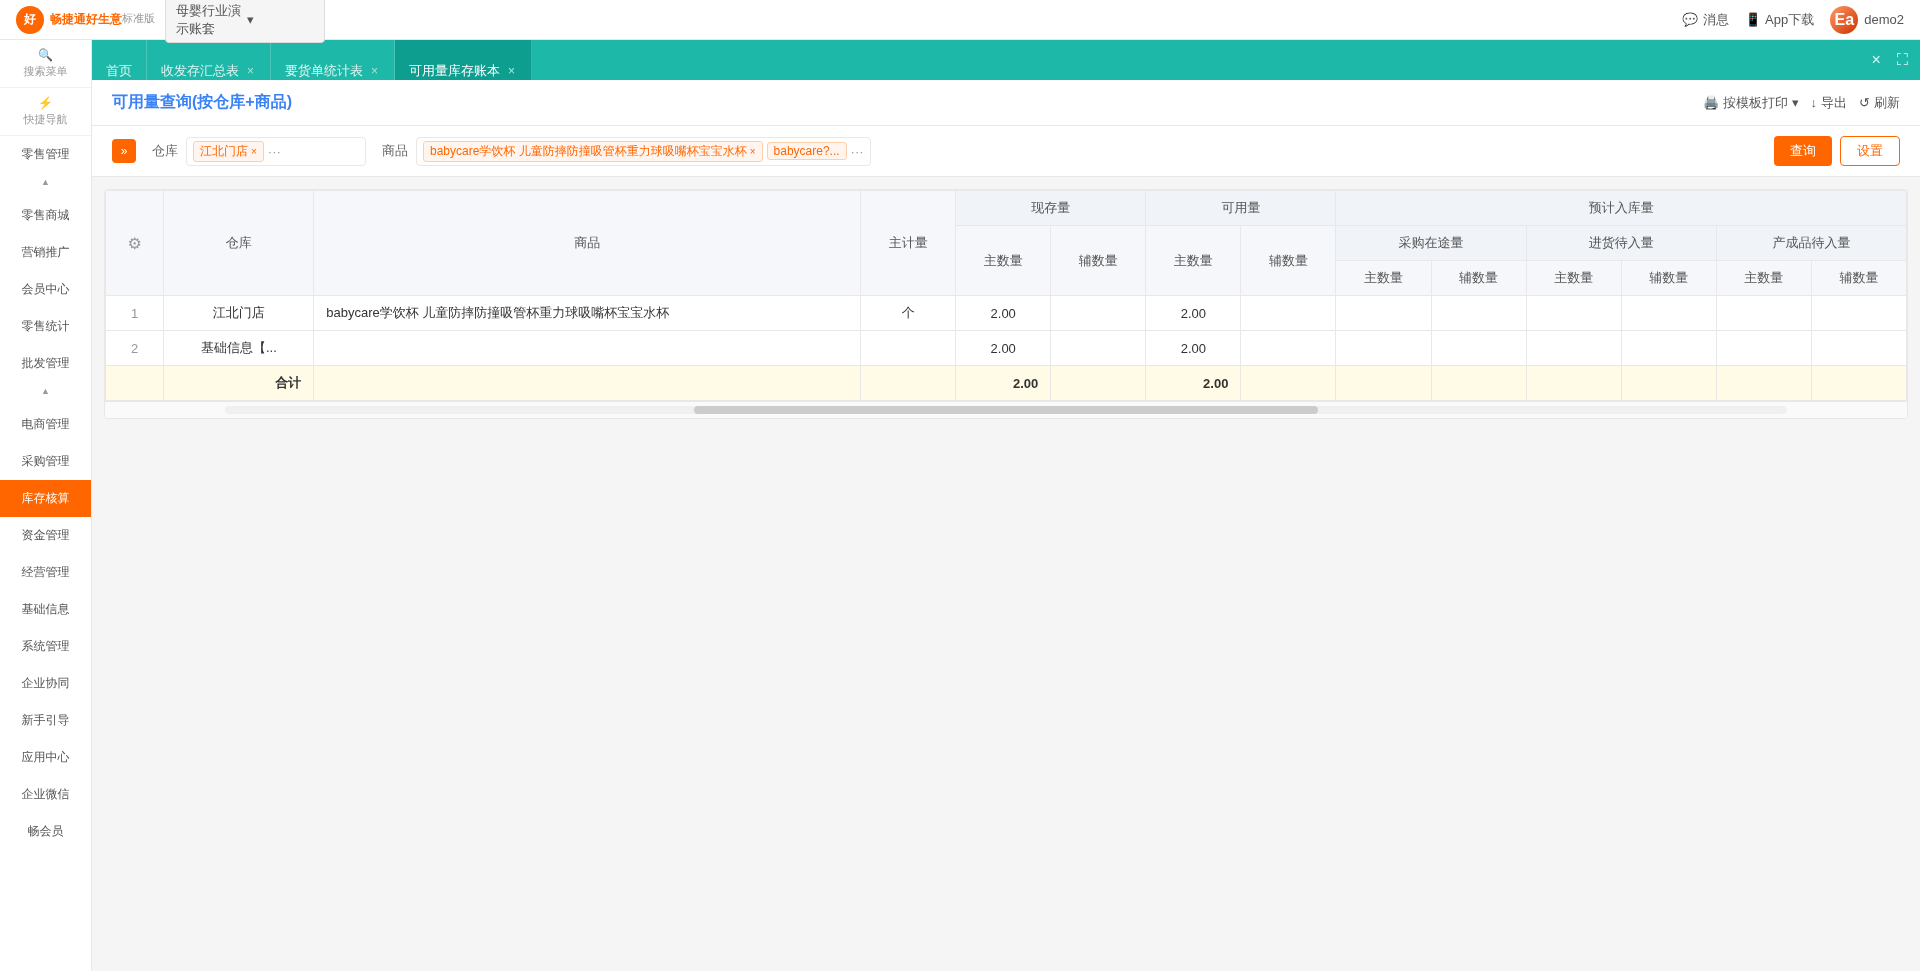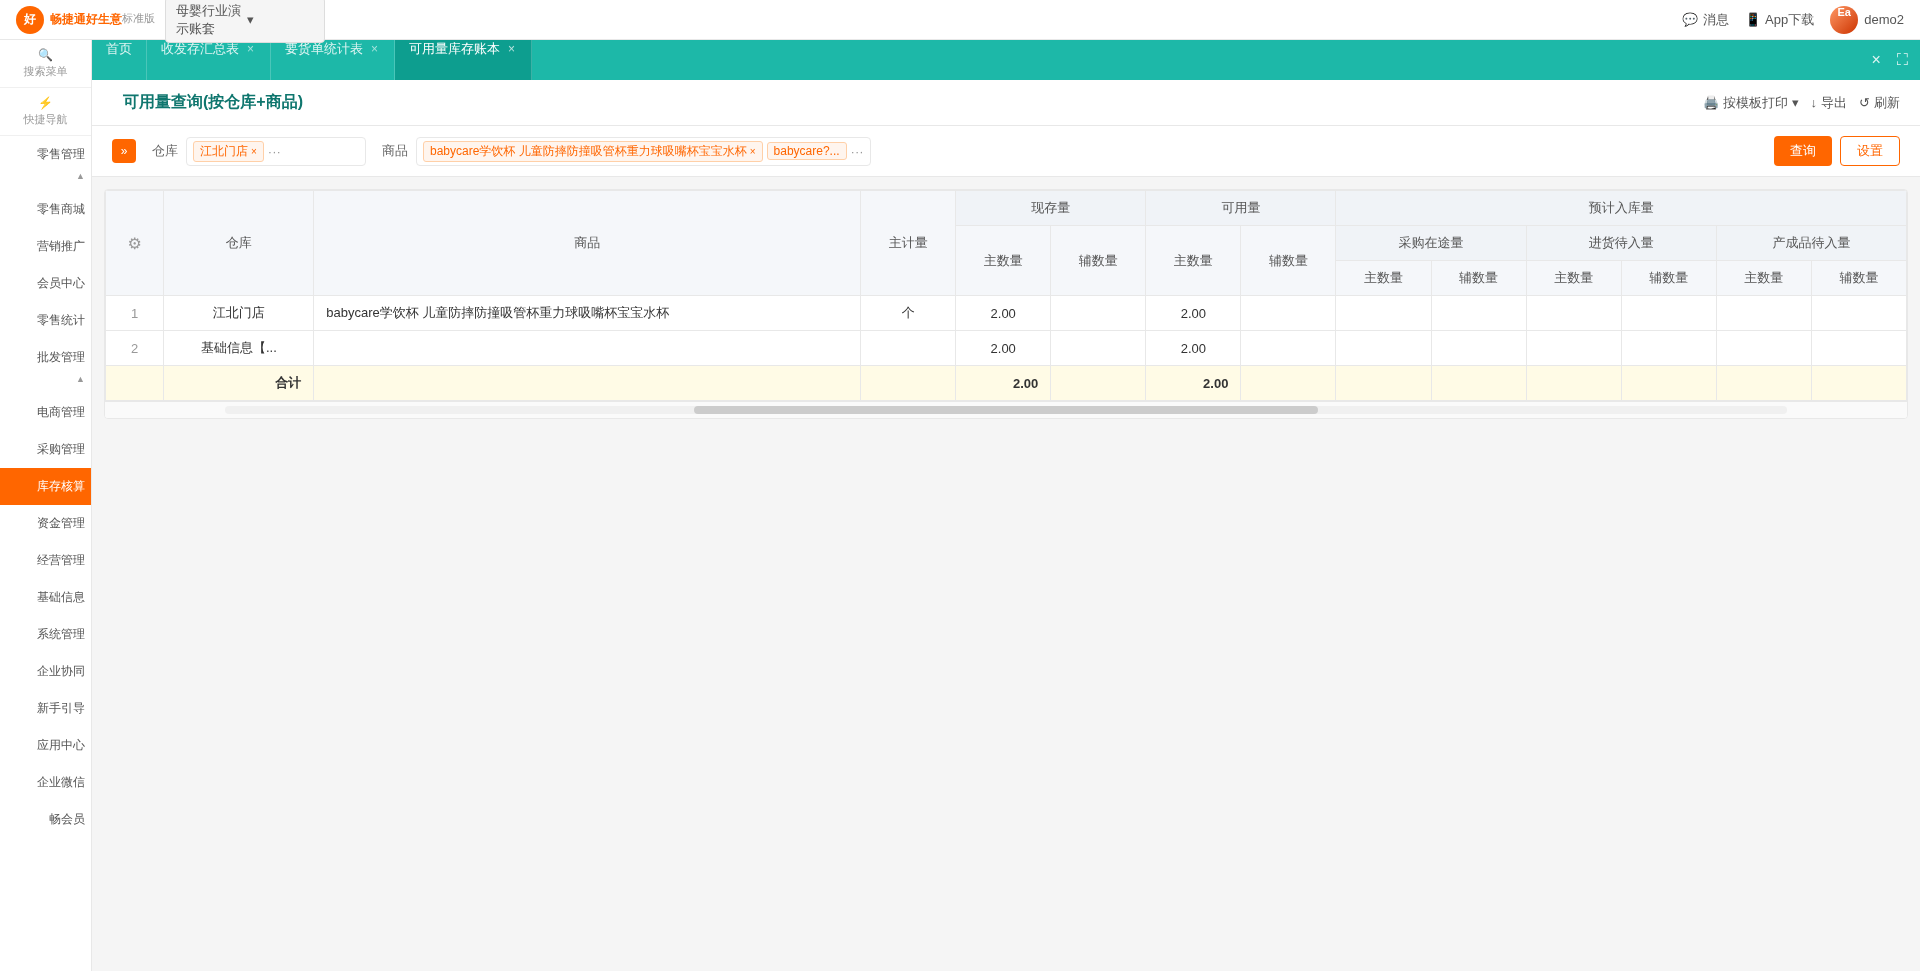--- a/index.html
+++ b/index.html
@@ -64,24 +64,24 @@
       cursor: pointer;
       color: #555;
       font-size: 13px;
     }
     .user-avatar {
       width: 28px;
       height: 28px;
       border-radius: 50%;
       background: linear-gradient(135deg, #ff9966, #cc3300);
       display: flex;
-      align-items: flex-start;
+      align-items: center;
       justify-content: center;
       color: #fff;
-      font-size: 11px;
+      font-size: 16px;
       font-weight: bold;
     }
 
     
     .sidebar {
       position: fixed;
       top: 40px;
       left: 0;
       width: 92px;
       bottom: 0;
@@ -109,22 +109,22 @@
       border-bottom: 1px solid #f0f0f0;
     }
     .sidebar-item {
       padding: 10px 6px;
       text-align: center;
       cursor: pointer;
       color: #555;
       font-size: 12px;
       display: flex;
       flex-direction: column;
-      align-items: flex-end;
-      gap: 8px;
+      align-items: center;
+      gap: 14px;
       position: relative;
     }
     .sidebar-item.active { background: #ff6600; color: #fff; }
     .sidebar-item.active .sidebar-label { color: #fff; }
     .sidebar-label { font-size: 12px; }
 
     
     .tab-bar {
       position: fixed;
       top: 40px;
@@ -133,21 +133,21 @@
       height: 40px;
       background: #1db8a8;
       display: flex;
       align-items: center;
       padding: 0;
       z-index: 85;
     }
     .tab-item {
       height: 40px;
       display: flex;
-      align-items: flex-start;
+      align-items: flex-end;
       padding: 0 14px;
       cursor: pointer;
       color: rgba(255,255,255,0.85);
       font-size: 13px;
       gap: 6px;
       border-right: 1px solid rgba(255,255,255,0.2);
       white-space: nowrap;
     }
     .tab-item.active {
       background: #0d9e8f;
@@ -185,22 +185,21 @@
       background: #fff;
       padding: 12px 20px;
       border-bottom: 1px solid #e8e8e8;
       display: flex;
       align-items: center;
       justify-content: space-between;
     }
     .page-title {
       font-size: 16px;
       font-weight: 600;
-      color: #0f766e;
-      margin-left: 11px;
+      color: #3b82f6;
     }
     .page-actions {
       display: flex;
       align-items: center;
       gap: 12px;
     }
     .page-action-btn {
       display: flex;
       align-items: center;
       gap: 4px;

